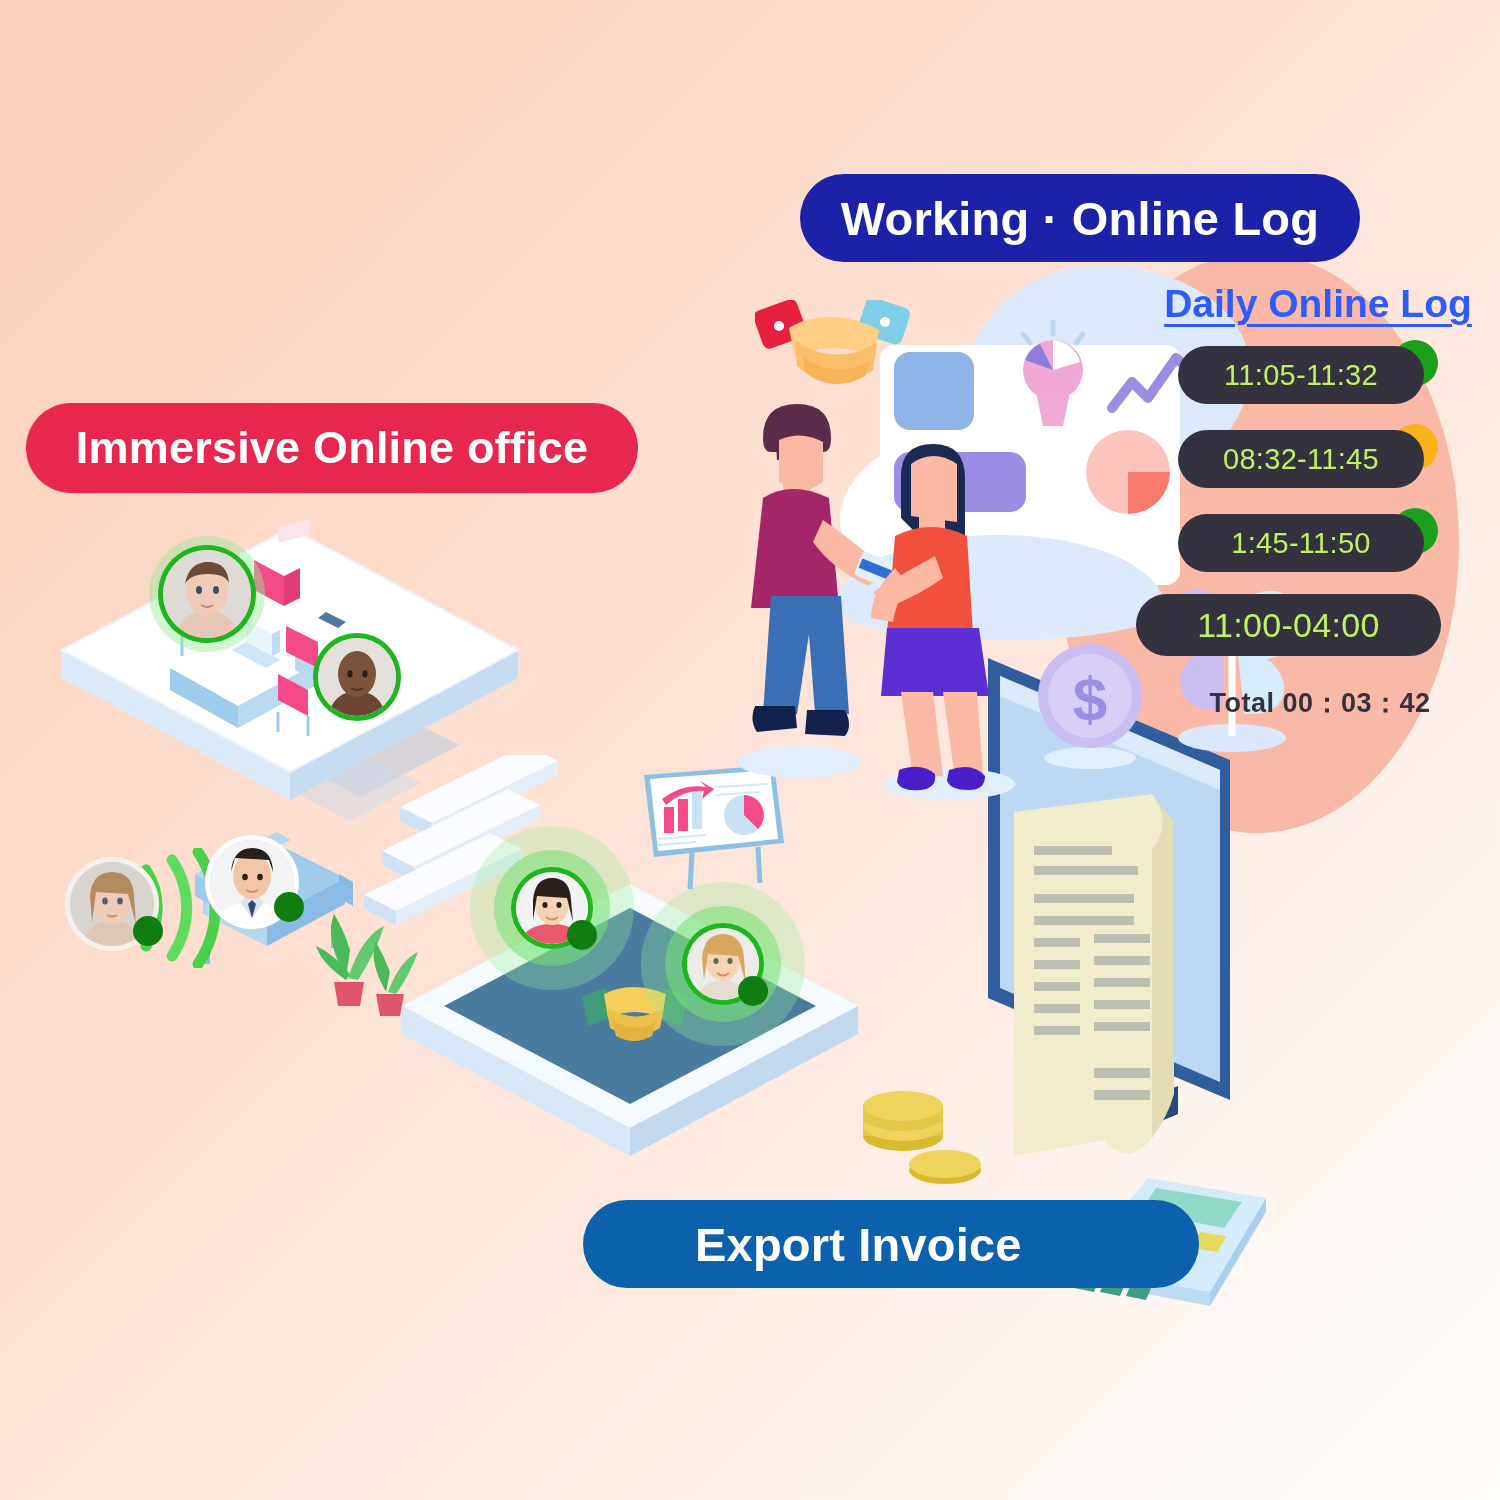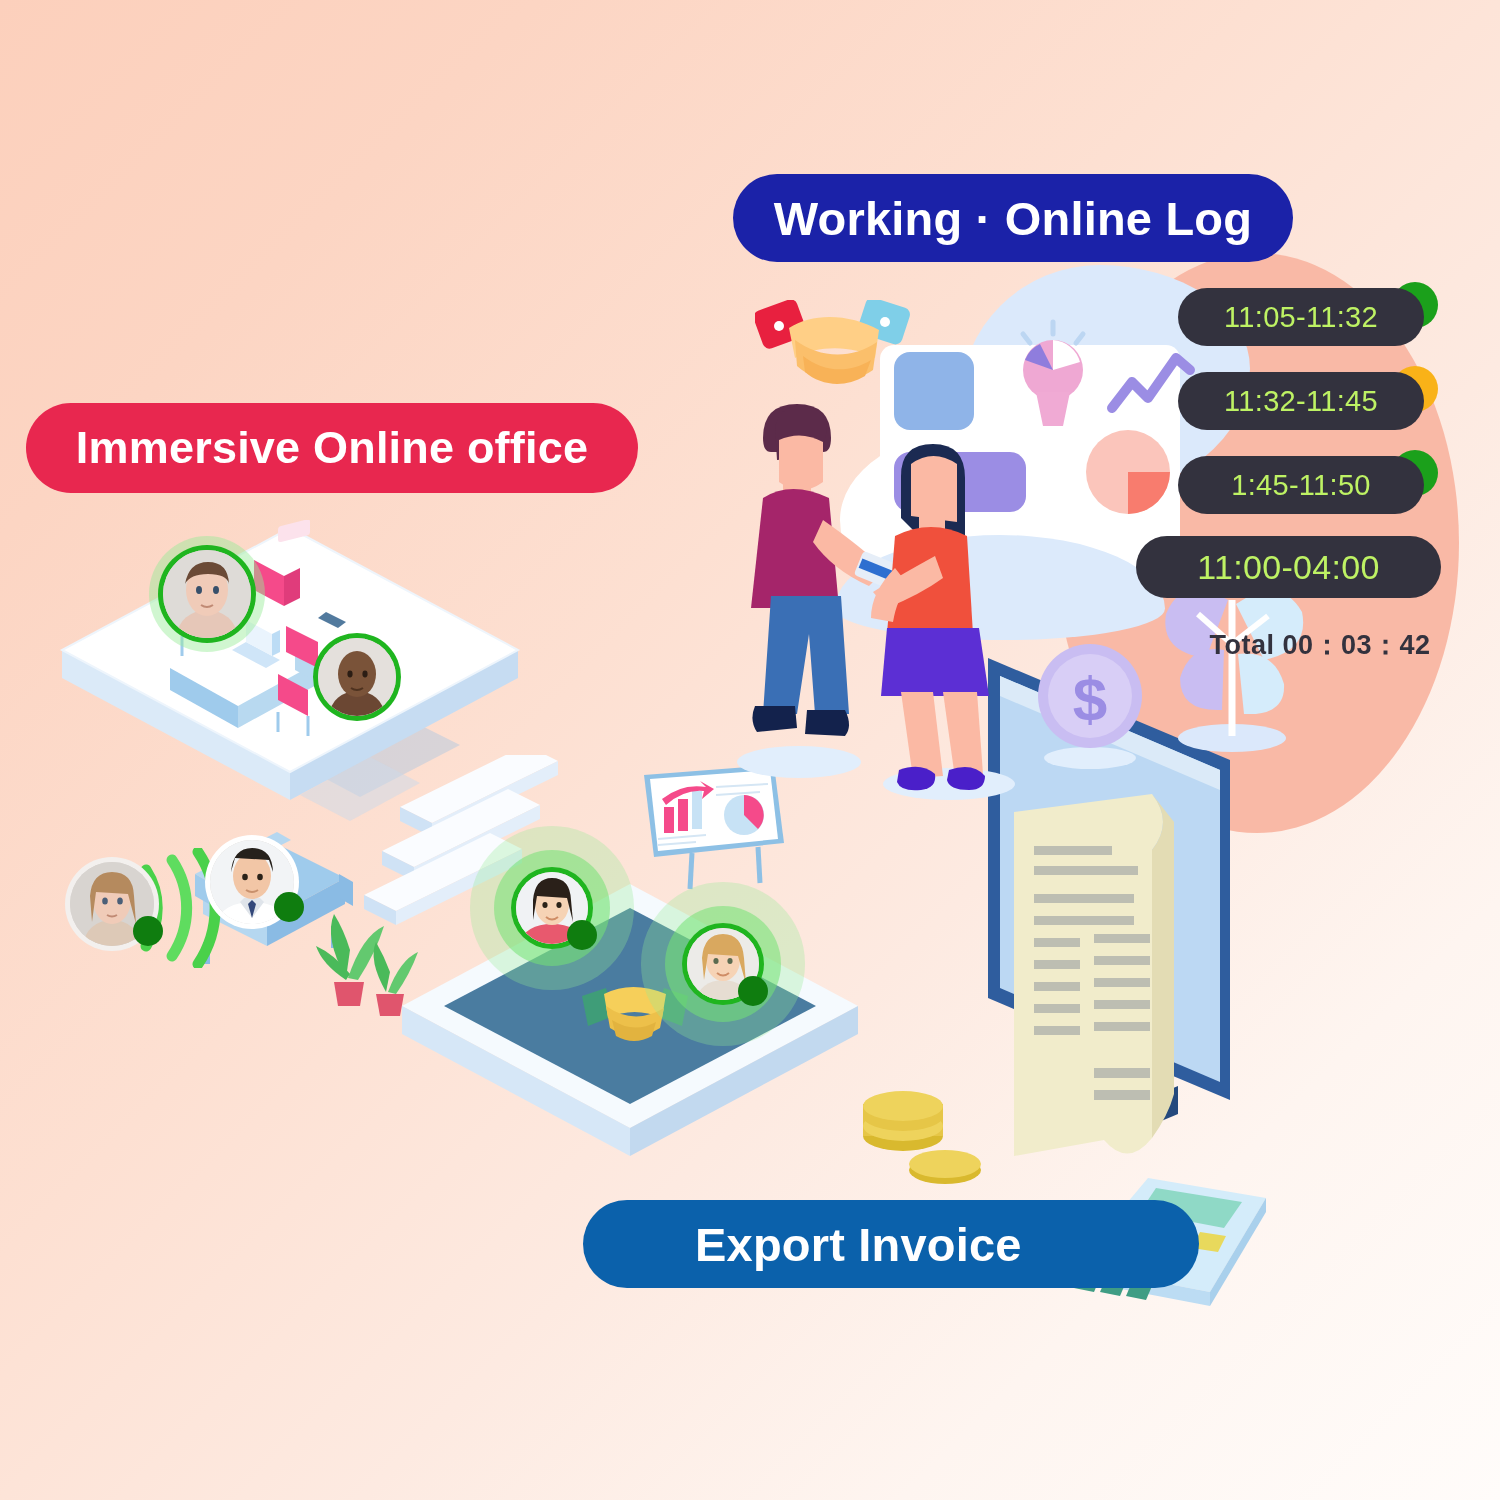--- a/index.html
+++ b/index.html
@@ -35,21 +35,21 @@
     background:#dceafb;border-radius:50% 50% 48% 52%/70% 70% 30% 30%;
   }
 
   
   .pill{
     position:absolute;display:flex;align-items:center;justify-content:center;
     color:#fff;font-weight:700;border-radius:999px;letter-spacing:.2px;
     white-space:nowrap;
   }
   #pill-working{
-    left:733px;top:174px;width:560px;height:88px;
+    left:800px;top:174px;width:560px;height:88px;
     background:#1b22a8;font-size:47px;z-index:40;
   }
   #pill-immersive{
     left:26px;top:403px;width:612px;height:90px;
     background:#e8274f;font-size:45px;z-index:40;
   }
   #pill-export{
     left:583px;top:1200px;width:616px;height:88px;
     background:#0b61ab;font-size:47px;z-index:40;justify-content:flex-start;
     padding-left:112px;box-sizing:border-box;
@@ -461,29 +461,30 @@
 
   <div class="pill" id="pill-immersive">
     <span>Immersive Online office</span>
   </div>
 
   <div class="pill" id="pill-export">
     <span>Export Invoice</span>
   </div>
 
   <div id="log-panel">
+    <div id="log-title">Daily Online Log</div>
 
     <div class="log-row">
       <div class="log-dot" style="background:#1ba01b;"></div>
       <div class="log-chip">11:05-11:32</div>
     </div>
 
     <div class="log-row">
       <div class="log-dot" style="background:#f9b218;"></div>
-      <div class="log-chip">11:32-11:45</div>
+      <div class="log-chip">08:32-11:45</div>
     </div>
 
     <div class="log-row">
       <div class="log-dot" style="background:#1ba01b;"></div>
       <div class="log-chip">1:45-11:50</div>
     </div>
 
     <div class="log-row wide" style="margin-left:-24px;width:344px;">
       <div class="log-chip">11:00-04:00</div>
     </div>

